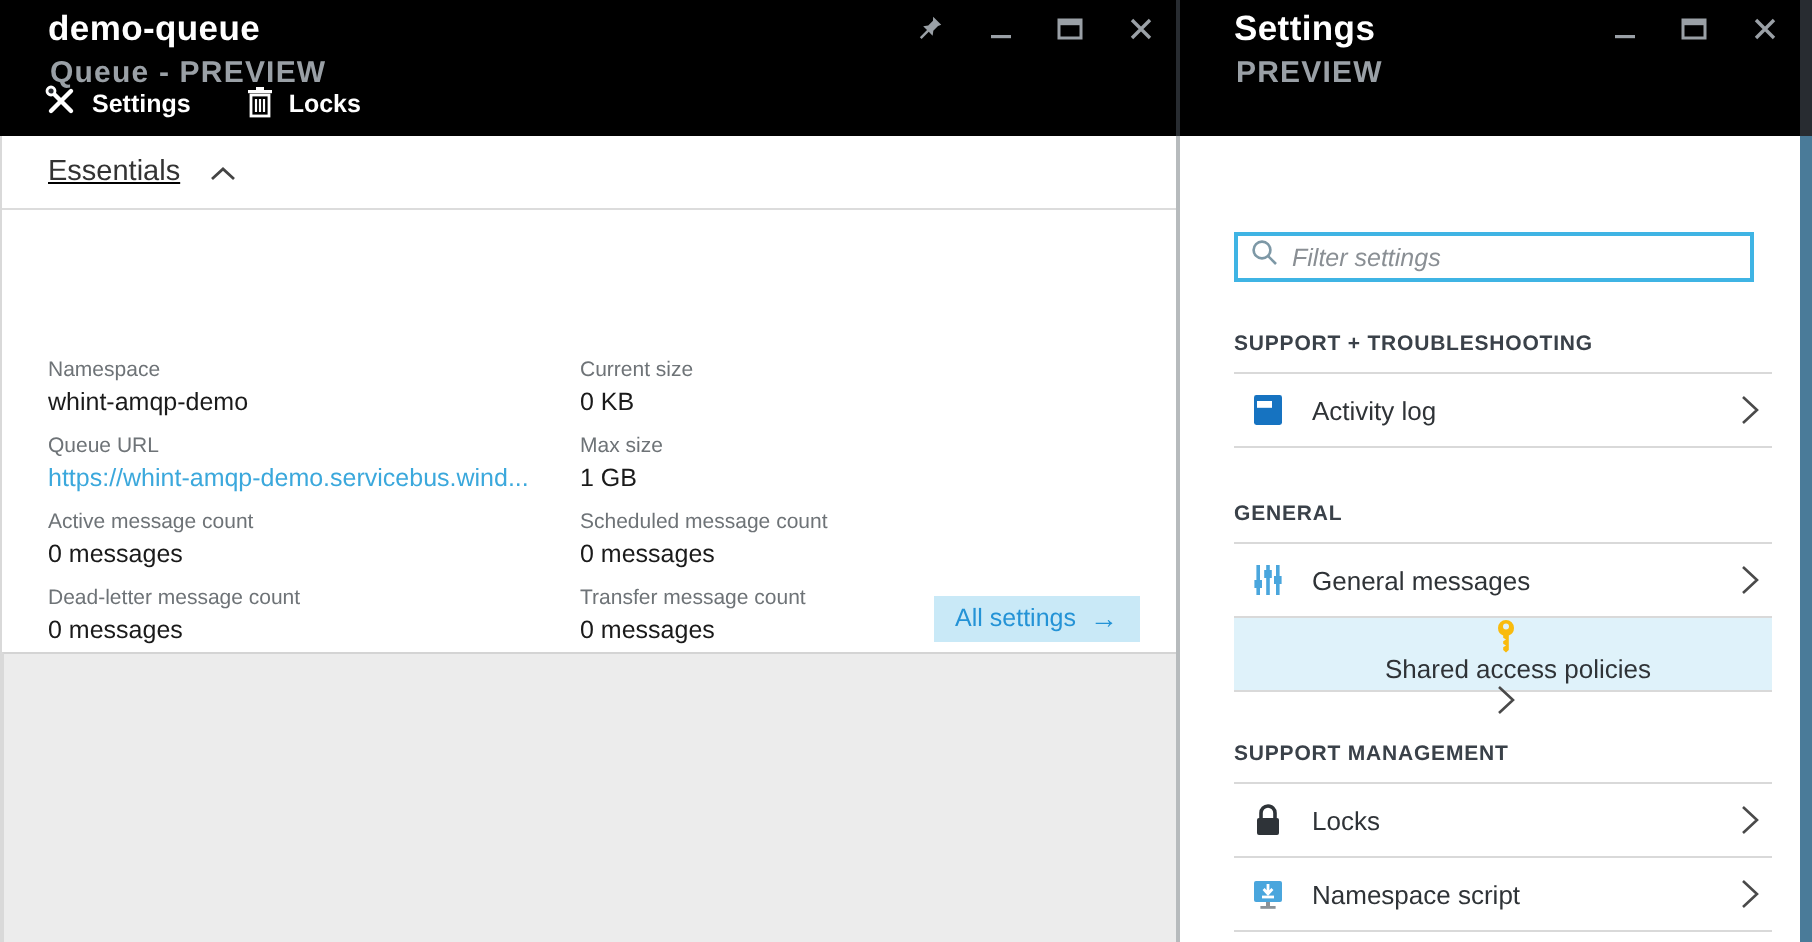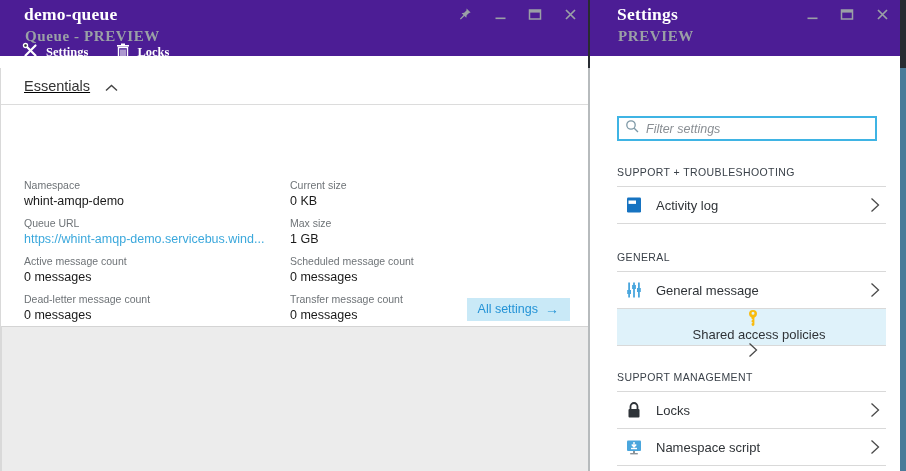--- a/index.html
+++ b/index.html
@@ -11,21 +11,21 @@
   
   .blade { position:absolute; top:0; height:471px; background:#fff; }
   #left-blade  { left:0;   width:588px; }
   #right-blade { left:590px; width:310px; }
   #blade-divider { position:absolute; left:588px; top:0; width:2px; height:471px;
     background:linear-gradient(to bottom, #282c31 0 68px, #b7bbbd 68px 100%); }
   #right-edge-strip { position:absolute; left:900px; top:0; width:6px; height:471px;
     background:linear-gradient(to bottom, #282c31 0 68px, #4a7b99 68px 100%); }
 
   
-  .blade-header { position:relative; height:56px; background:#4c1d95; color:#fff;font-family:Liberation Serif, serif; }
+  .blade-header { position:relative; height:68px; background:#000000; color:#fff; }
   .blade-title { position:absolute; left:24px; top:4px; font-size:17.5px; font-weight:600; letter-spacing:.2px; }
   .blade-subtitle { position:absolute; left:25px; top:28px; font-size:15px; font-weight:bold;
     color:#9aa0a6; letter-spacing:.6px; }
   .window-controls { position:absolute; top:6px; right:10px; display:flex; align-items:center; gap:19px; }
   .wc { width:16px; height:16px; display:flex; align-items:center; justify-content:center; cursor:pointer; }
 
   .toolbar { position:absolute; left:22px; top:42px; display:flex; align-items:center; gap:28px; }
   .tool-btn { display:flex; align-items:center; gap:7px; color:#fff; font-size:12.5px; font-weight:600; cursor:pointer; }
 
   
@@ -58,21 +58,21 @@
   .filter-box { margin:10px 23px 0 27px; height:25px; border:2px solid #3fb4e4; background:#fff;
     display:flex; align-items:center; padding:0 6px; gap:6px; }
   .filter-input { border:none; outline:none; flex:1; font-size:12.5px; font-style:italic;
     color:#444; font-family:"Liberation Sans","DejaVu Sans",sans-serif; background:transparent; }
   .filter-input::placeholder { color:#8a8f94; font-style:italic; opacity:1; }
 
   .settings-section { margin:0 14px 0 27px; }
   .section-sp  { margin-top:25px; }
   .section-gen { margin-top:27px; }
   .section-rm  { margin-top:25px; }
-  .section-header { font-size:10.5px; font-weight:normal; color:#3a4149; letter-spacing:.4px; margin-bottom:8px; }
+  .section-header { font-size:10.5px; font-weight:bold; color:#3a4149; letter-spacing:.4px; margin-bottom:8px; }
   .section-list { border-top:1px solid #d9d9d9; }
   .settings-row { height:37px; display:flex; align-items:center; padding:0 6px 0 8px;
     border-bottom:1px solid #d9d9d9; cursor:pointer; }
   .settings-row.selected { background:#dff2fa;flex-direction:column; }
   .row-icon { width:18px; height:18px; flex:0 0 18px; display:flex; align-items:center; justify-content:center; }
   .row-label { margin-left:13px; font-size:13px; color:#2f3337; flex:1; }
   .row-chevron { width:10px; height:16px; flex:0 0 10px; }
 </style>
 </head>
 <body>
@@ -260,21 +260,21 @@
             <span class="row-icon">
               <svg width="18" height="18" viewBox="0 0 18 18" fill="#4aa6dd">
                   <rect x="3.2" y="1.5" width="1.8" height="15"></rect>
                   <rect x="8.1" y="1.5" width="1.8" height="15"></rect>
                   <rect x="13" y="1.5" width="1.8" height="15"></rect>
                   <rect x="2.2" y="9" width="3.8" height="4"></rect>
                   <rect x="7.1" y="4" width="3.8" height="4"></rect>
                   <rect x="12" y="7" width="3.8" height="4"></rect>
                 </svg>
             </span>
-            <span class="row-label">General message</span>
+            <span class="row-label">General messages</span>
             <span class="row-chevron">
               <svg width="10" height="16" viewBox="0 0 10 16">
                   <path d="M1.5 1.5 L8.5 8 L1.5 14.5" fill="none" stroke="#4a4a4a" stroke-width="1.3"></path>
                 </svg>
             </span>
           </div>
           <div class="settings-row selected">
             <span class="row-icon">
               <svg width="18" height="18" viewBox="0 0 18 18">
                   <path fill-rule="evenodd" d="M9 1 a4 4 0 0 1 4 4 a4 4 0 0 1 -2.6 3.7 L10.4 16 L9 17.3 L7.6 16 L7.6 14.6 L9 13.8 L7.6 12.9 L7.6 11.6 L9 10.8 L7.6 9.9 L7.6 8.7 A4 4 0 0 1 5 5 A4 4 0 0 1 9 1 Z M9 2.8 A1.5 1.5 0 1 0 9 5.8 A1.5 1.5 0 0 0 9 2.8 Z" fill="#f9bb0d"></path>

